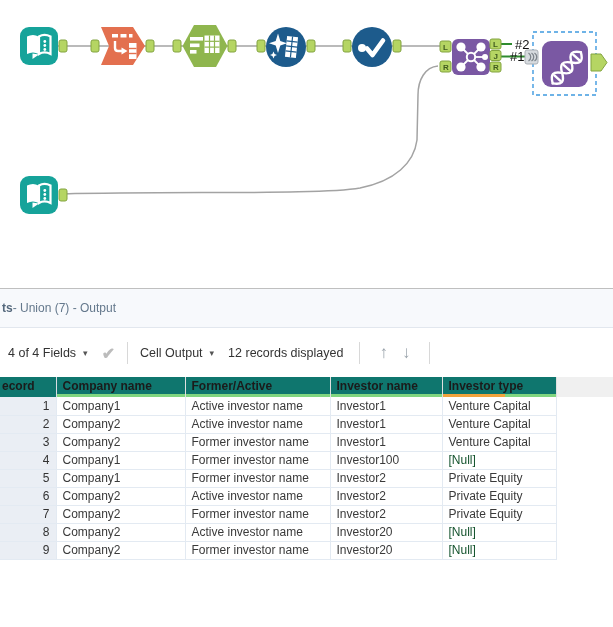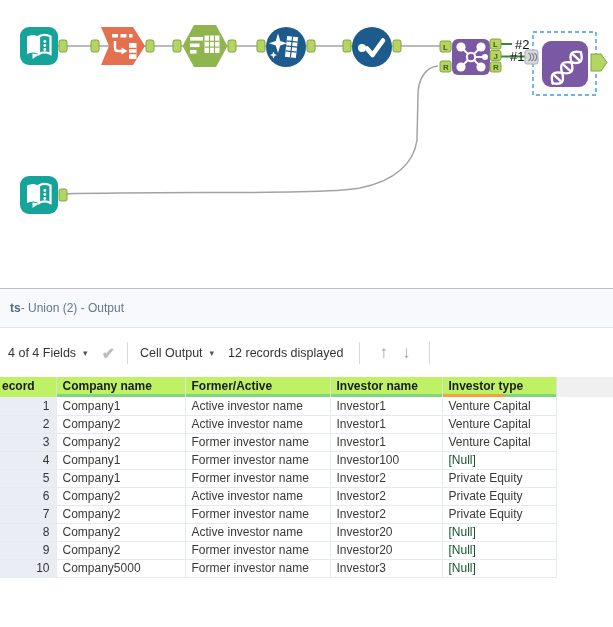--- a/index.html
+++ b/index.html
@@ -6,34 +6,34 @@
   body{width:613px;height:627px;overflow:hidden;position:relative;
        font-family:"Liberation Sans",sans-serif;-webkit-font-smoothing:antialiased;}
 
   
   #canvas{position:absolute;left:0;top:0;width:613px;height:288px;}
 
   
   #splitter{position:absolute;left:0;top:288px;width:613px;height:1px;background:#bfbfbf;}
   #panel-header{position:absolute;left:0;top:289px;width:613px;height:39px;background:#f7f9fc;
       border-bottom:1px solid #e2e7ee;display:flex;align-items:center;
-      color:#64788c;font-size:12px;padding-left:10px;box-sizing:border-box;}
+      color:#64788c;font-size:12px;padding-left:2px;box-sizing:border-box;}
   #panel-header b{font-weight:bold;color:#55697d;}
   #toolbar{position:absolute;left:0;top:330px;width:613px;height:46px;background:#fff;
       display:flex;align-items:center;font-size:12.5px;color:#333;}
   .tb-item{display:flex;align-items:center;white-space:nowrap;}
   .caret{font-size:9px;color:#555;margin-left:7px;}
   .check{color:#bcbcbc;font-size:16px;font-weight:bold;margin-left:14px;}
   .vsep{width:1px;height:22px;background:#d8d8d8;margin:0 12px;}
   .nav-arrow{font-size:17px;color:#9aa3ab;margin:0 7px;cursor:default;}
 
   
   #grid{position:absolute;left:0;top:377px;width:613px;}
   table{border-collapse:collapse;table-layout:fixed;width:613px;font-size:12px;color:#3a3a3a;}
-  th{background:#bef264;font-weight:bold;text-align:left;height:20px;box-sizing:border-box;
+  th{background:#0f766e;font-weight:bold;text-align:left;height:20px;box-sizing:border-box;
      padding:0 4px 3px 6px;position:relative;white-space:nowrap;overflow:hidden;
      border-right:1px solid #e0e0e0;font-size:12px;color:#1b1b1b;vertical-align:middle;}
   th.rec{padding-left:2px;border-right:1px solid #d8dde3;}
   th.filler{background:#f0f0f0;border-right:none;}
   th .bar{position:absolute;left:0;right:0;bottom:0;height:3px;}
   .bar-green{background:#80d680;}
   .bar-split{background:linear-gradient(to right,#f2a33c 0,#f2a33c 55%,#80d680 55%,#80d680 100%);}
   td{background:#fff;height:18px;box-sizing:border-box;padding:0 6px;white-space:nowrap;overflow:hidden;
      border:1px solid #e3eaf2;border-top:none;}
   td.rec{background:#eaeef4;text-align:right;border-left:none;color:#333;}
@@ -185,21 +185,21 @@
         <circle cx="44.8" cy="49.5" r="1.4" fill="#fff"></circle>
     </g>
     <rect x="59" y="40" width="8" height="12" rx="2" fill="#b5d563" stroke="#83a440"></rect>
   </g>
 </svg>
 
 <div id="splitter"></div>
 
 <div id="panel-header">
   <b>ts</b>
-    <span> - Union (2) - Output</span>
+    <span> - Union (7) - Output</span>
 </div>
 
 <div id="toolbar">
   <div class="tb-item" style="margin-left:8px;">
     <span>4 of 4 Fields</span>
     <span class="caret">▾</span>
   </div>
   <span class="check">✔</span>
   <span class="vsep"></span>
   <div class="tb-item">
@@ -299,23 +299,15 @@
           <td class="filler"></td>
         </tr>
         <tr>
           <td class="rec">9</td>
           <td>Company2</td>
           <td>Former investor name</td>
           <td>Investor20</td>
           <td class="null">[Null]</td>
           <td class="filler"></td>
         </tr>
-        <tr>
-          <td class="rec">10</td>
-          <td>Company5000</td>
-          <td>Former investor name</td>
-          <td>Investor3</td>
-          <td class="null">[Null]</td>
-          <td class="filler"></td>
-        </tr>
       </tbody>
   </table>
 </div>
 
 </body></html>

